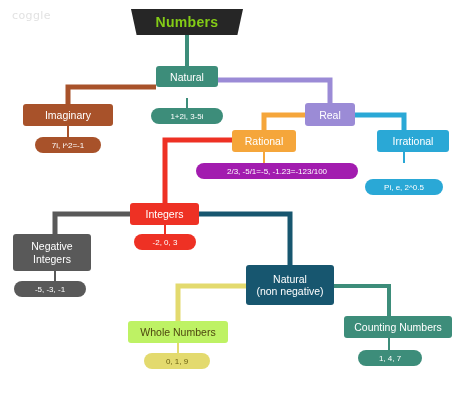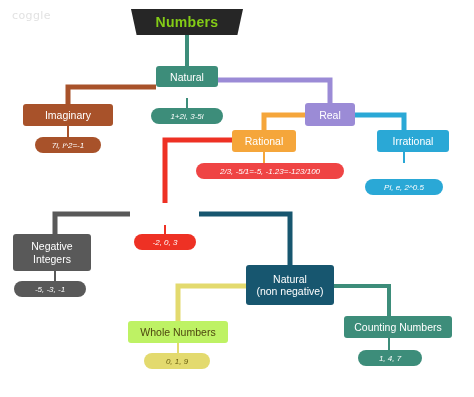--- a/index.html
+++ b/index.html
@@ -49,21 +49,20 @@
   .leaf {
     position: absolute;
     box-sizing: border-box;
     display: flex;
     align-items: center;
     justify-content: center;
     text-align: center;
     border-radius: 999px;
     color: #ffffff;
     font-size: 8px;
-    font-style: italic;
     padding: 8px 8px;
     white-space: nowrap;
     z-index: 3;
   }
   .leaf.dark-text { color: #6b6010; }
   .node.dark-text { color: #4e4710; }
 
   
   .title-ribbon {
     position: absolute;
@@ -133,25 +132,26 @@
 
   <div class="node" style="left:156px; top:66px; width:62px; height:21px; background:#3d8d7a;">Natural</div>
   <div class="leaf" style="left:151px; top:108px; width:72px; height:16px; background:#3d8d7a;">1+2i, 3-5i</div>
 
   <div class="node" style="left:23px; top:104px; width:90px; height:22px; background:#a8522a;">Imaginary</div>
   <div class="leaf" style="left:35px; top:137px; width:66px; height:16px; background:#a8522a;">7i, i^2=-1</div>
 
   <div class="node" style="left:305px; top:103px; width:50px; height:23px; background:#9b8bd6;">Real</div>
 
   <div class="node" style="left:232px; top:130px; width:64px; height:22px; background:#f5a63b;">Rational</div>
-  <div class="leaf" style="left:196px; top:163px; width:148px; height:16px; background:#ef4444;">2/3, -5/1=-5, -1.23=-123/100</div>
+  <div class="leaf" style="left:196px; top:163px; width:162px; height:16px; background:#a21caf;">2/3, -5/1=-5, -1.23=-123/100</div>
 
   <div class="node" style="left:368px; top:130px; width:72px; height:22px; background:#2aa8d6;margin-left:9px;">Irrational</div>
   <div class="leaf" style="left:365px; top:163px; width:78px; height:16px; background:#2aa8d6;margin-top:16px;">Pi, e, 2^0.5</div>
 
+  <div class="node" style="left:130px; top:203px; width:69px; height:22px; background:#ee3124;">Integers</div>
   <div class="leaf" style="left:134px; top:234px; width:62px; height:16px; background:#ee3124;">-2, 0, 3</div>
 
   <div class="node two-line" style="left:13px; top:234px; width:78px; height:37px; background:#595959;">Negative Integers</div>
   <div class="leaf" style="left:14px; top:281px; width:72px; height:16px; background:#595959;">-5, -3, -1</div>
 
   <div class="node two-line" style="left:246px; top:265px; width:88px; height:40px; background:#17566f; flex-direction:column;">
     <span>Natural</span>
     <span>(non negative)</span>
   </div>
 

